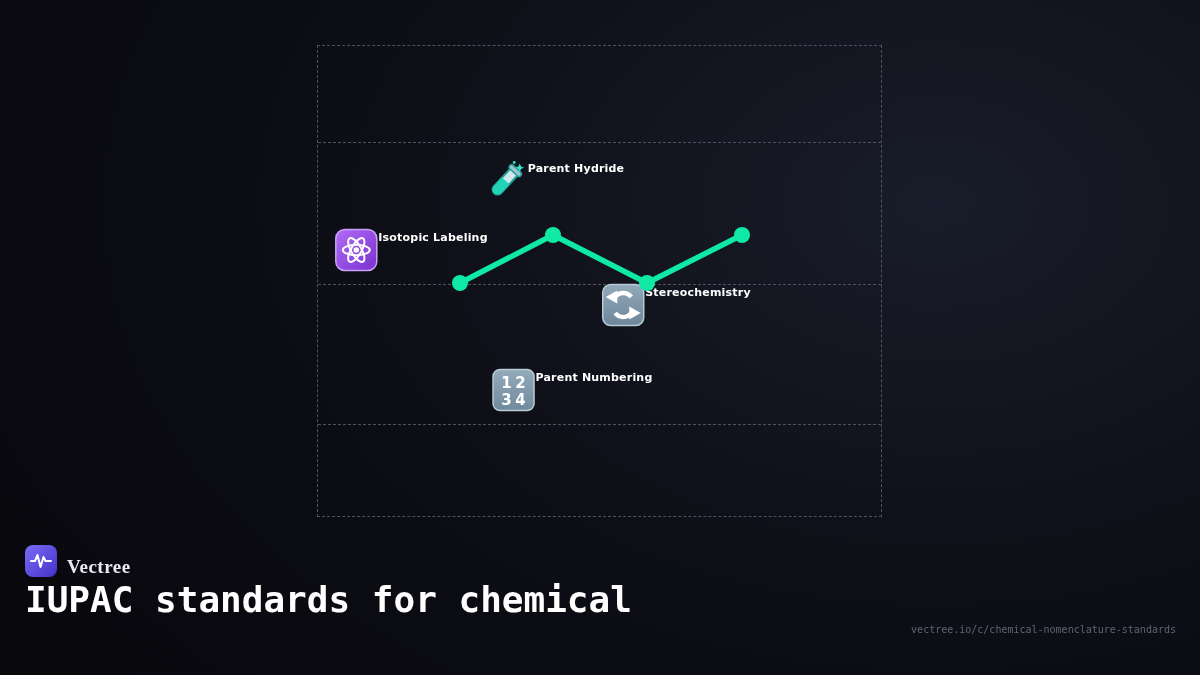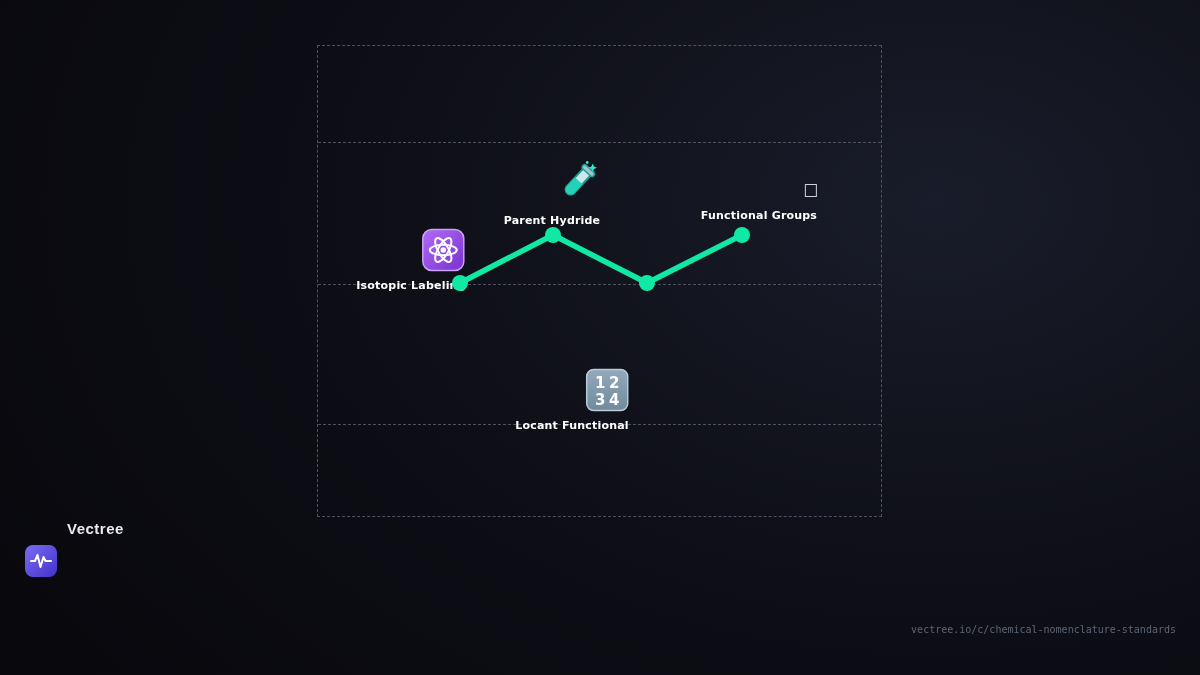--- a/index.html
+++ b/index.html
@@ -13,35 +13,35 @@
     position:absolute; left:317px; top:45px; width:565px; height:472px;
     border:1px dashed #4d5160; z-index:1;
   }
   .gridline {
     position:absolute; left:0; width:100%; height:0;
     border-top:1px dashed #4d5160;
   }
   .path-svg { position:absolute; left:0; top:0; width:1200px; height:675px; z-index:3; pointer-events:none; }
   .node-group {
     position:absolute; transform:translateX(-50%);
-    display:flex; flex-direction:column; align-items:flex-end; z-index:2;
+    display:flex; flex-direction:row; align-items:flex-start; z-index:2;
   }
   .node-label {
     margin-top:3px; font-size:11px; font-weight:bold; color:#ffffff;
     white-space:nowrap; letter-spacing:0.2px;
   }
   .tofu {
     width:12px; height:13px; border:1.5px solid #cfd3d8; background:transparent;
     display:block; margin-bottom:9px;
   }
   .footer-logo { position:absolute; left:25px; top:545px; width:32px; height:32px; z-index:2; }
   .brand-name {
-    position:absolute; left:67px; top:520px; z-index:2;
-    font-family:Liberation Sans, sans-serif; font-weight:bold;
-    font-size:15px; color:#e8eaf0; letter-spacing:0.5px;
+    position:absolute; left:67px; top:556px; z-index:2;
+    font-family:Liberation Serif, serif; font-weight:bold;
+    font-size:19px; color:#e8eaf0; letter-spacing:0.5px;
   }
   .card-title {
     position:absolute; left:25px; top:583px; z-index:2;
     font-family:"DejaVu Sans Mono", monospace; font-weight:bold;
     font-size:36px; line-height:33px; color:#ffffff; white-space:nowrap;
   }
   .card-url {
     position:absolute; right:24px; top:624px; z-index:2;
     font-family:"DejaVu Sans Mono", monospace; font-size:10px; color:#5d6572;
     white-space:nowrap;
@@ -89,45 +89,59 @@
         </g>
         <g fill="#34e8c6">
           <path d="M40 4.5 l1.3 3 3 1.3 -3 1.3 -1.3 3 -1.3 -3 -3 -1.3 3 -1.3 z"></path>
           <circle cx="34.5" cy="3.5" r="1.4"></circle>
         </g>
       </svg>
     </span>
     <div class="node-label">Parent Hydride</div>
   </div>
 
+  <div class="node-group" style="left:676px; top:283px">
+    <span>
+      <svg width="44" height="44" viewBox="0 0 44 44">
+        <defs>
+          <linearGradient id="steelG" x1="0" y1="0" x2="0" y2="1">
+            <stop offset="0" stop-color="#92a9ba"></stop>
+              <stop offset="1" stop-color="#6d8699"></stop>
+          </linearGradient>
+        </defs>
+        <rect x="1.5" y="1.5" width="41" height="41" rx="8" fill="url(#steelG)" stroke="#b9cbd8" stroke-width="1.5"></rect>
+        <path d="M30 14 A 10 10 0 0 0 14 14" fill="none" stroke="#ffffff" stroke-width="4.5"></path>
+        <polygon points="16,7.5 16,20.5 4.5,14" fill="#ffffff"></polygon>
+        <path d="M14 30 A 10 10 0 0 0 30 30" fill="none" stroke="#ffffff" stroke-width="4.5"></path>
+        <polygon points="28,23.5 28,36.5 39.5,30" fill="#ffffff"></polygon>
+      </svg>
+    </span>
+    <div class="node-label">Stereochemistry</div>
+  </div>
 
-  <div class="node-group" style="left:759px; top:184px">
-    <span class="tofu"></span>
-    <div class="node-label">Functional Groups</div>
-  </div>
 
   <div class="node-group" style="left:572px; top:368px">
     <span>
       <svg width="44" height="44" viewBox="0 0 44 44">
         <defs>
           <linearGradient id="steelG2" x1="0" y1="0" x2="0" y2="1">
             <stop offset="0" stop-color="#93aabb"></stop>
               <stop offset="1" stop-color="#708a9c"></stop>
           </linearGradient>
         </defs>
         <rect x="1.5" y="1.5" width="41" height="41" rx="7" fill="url(#steelG2)" stroke="#b9cbd8" stroke-width="1.5"></rect>
         <g fill="#ffffff" font-family="DejaVu Sans, sans-serif" font-weight="bold" font-size="15" text-anchor="middle">
           <text x="15" y="20">1</text>
             <text x="29" y="20">2</text>
           <text x="15" y="37">3</text>
             <text x="29" y="37">4</text>
         </g>
       </svg>
     </span>
-    <div class="node-label">Locant Functional</div>
+    <div class="node-label">Parent Numbering</div>
   </div>
 
   <svg class="path-svg" viewBox="0 0 1200 675">
     <polyline points="460,283 553,235 647,283 742,235" fill="none" stroke="#0fe9a4" stroke-width="5.5" stroke-linecap="round" stroke-linejoin="round"></polyline>
     <circle cx="460" cy="283" r="8" fill="#0fe9a4"></circle>
     <circle cx="553" cy="235" r="8" fill="#0fe9a4"></circle>
     <circle cx="647" cy="283" r="8" fill="#0fe9a4"></circle>
     <circle cx="742" cy="235" r="8" fill="#0fe9a4"></circle>
   </svg>
 
@@ -139,17 +153,18 @@
             <stop offset="1" stop-color="#4332c8"></stop>
         </linearGradient>
       </defs>
       <rect width="32" height="32" rx="8" fill="url(#logoG)"></rect>
       <polyline points="6,16 10,16 12.5,10 15.5,22 18.5,12 20.5,16 26,16" fill="none" stroke="#ffffff" stroke-width="2" stroke-linecap="round" stroke-linejoin="round"></polyline>
     </svg>
   </span>
   <div class="brand-name">Vectree</div>
 
   <div class="card-title">
+    <div>IUPAC standards for chemical</div>
   </div>
 
   <div class="card-url">vectree.io/c/chemical-nomenclature-standards</div>
 
 </div>
 
 </body></html>

